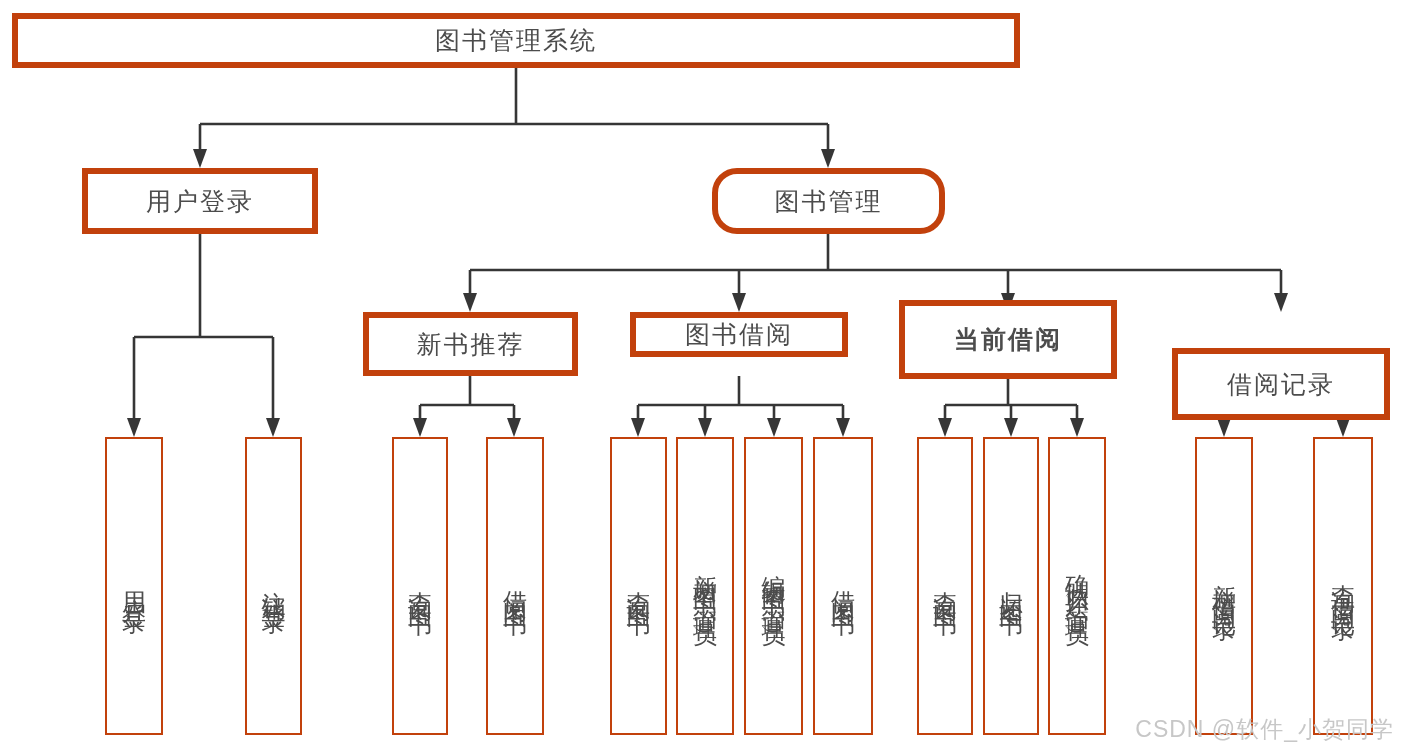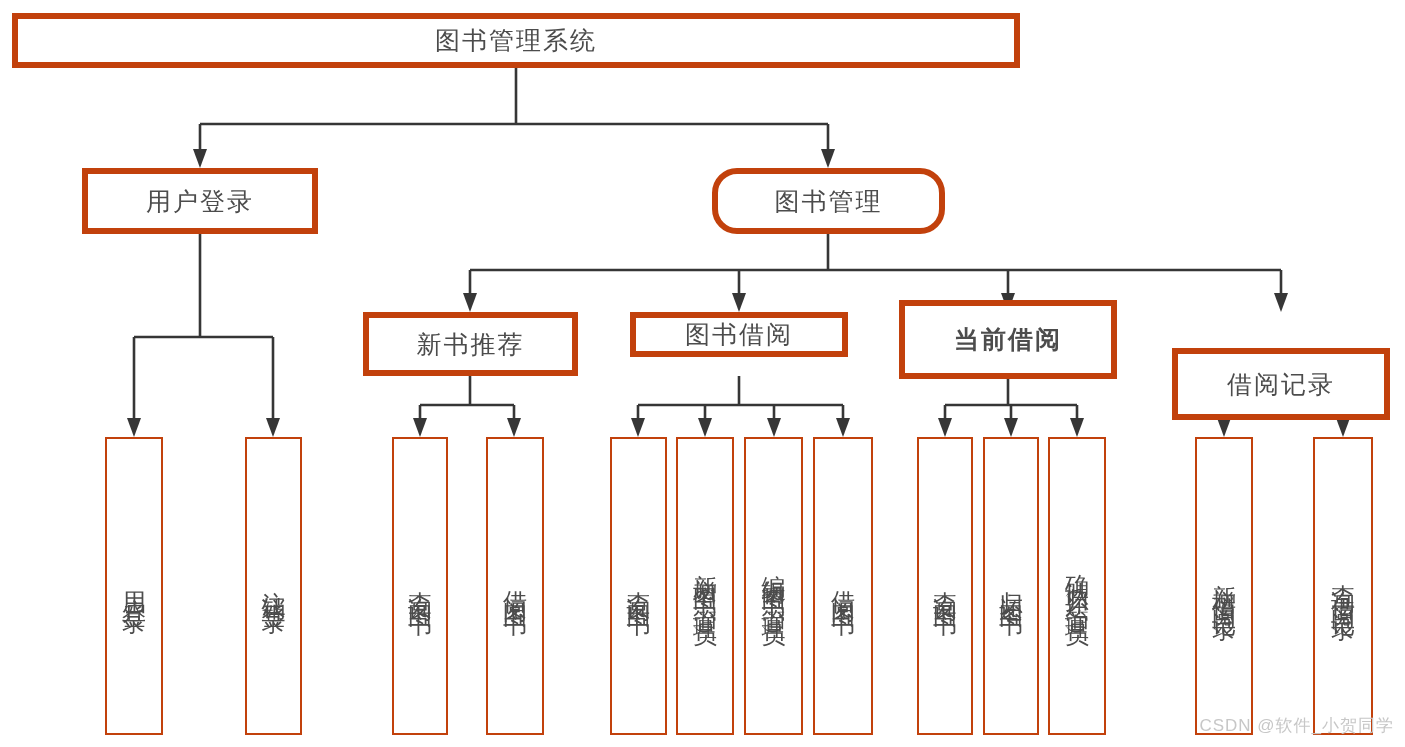--- a/index.html
+++ b/index.html
@@ -47,21 +47,21 @@
     letter-spacing: 7px;
     line-height: 1;
     color: #4c4c4c;
   }
   .watermark {
     position: absolute;
     left: 1060px;
     top: 714px;
     width: 334px;
     text-align: right;
-    font-size: 17px;
+    font-size: 23px;
     color: #c7c7c7;
     letter-spacing: 1px;
     white-space: nowrap;
   }
 </style>
 </head>
 <body>
 
 <div class="canvas">
 

